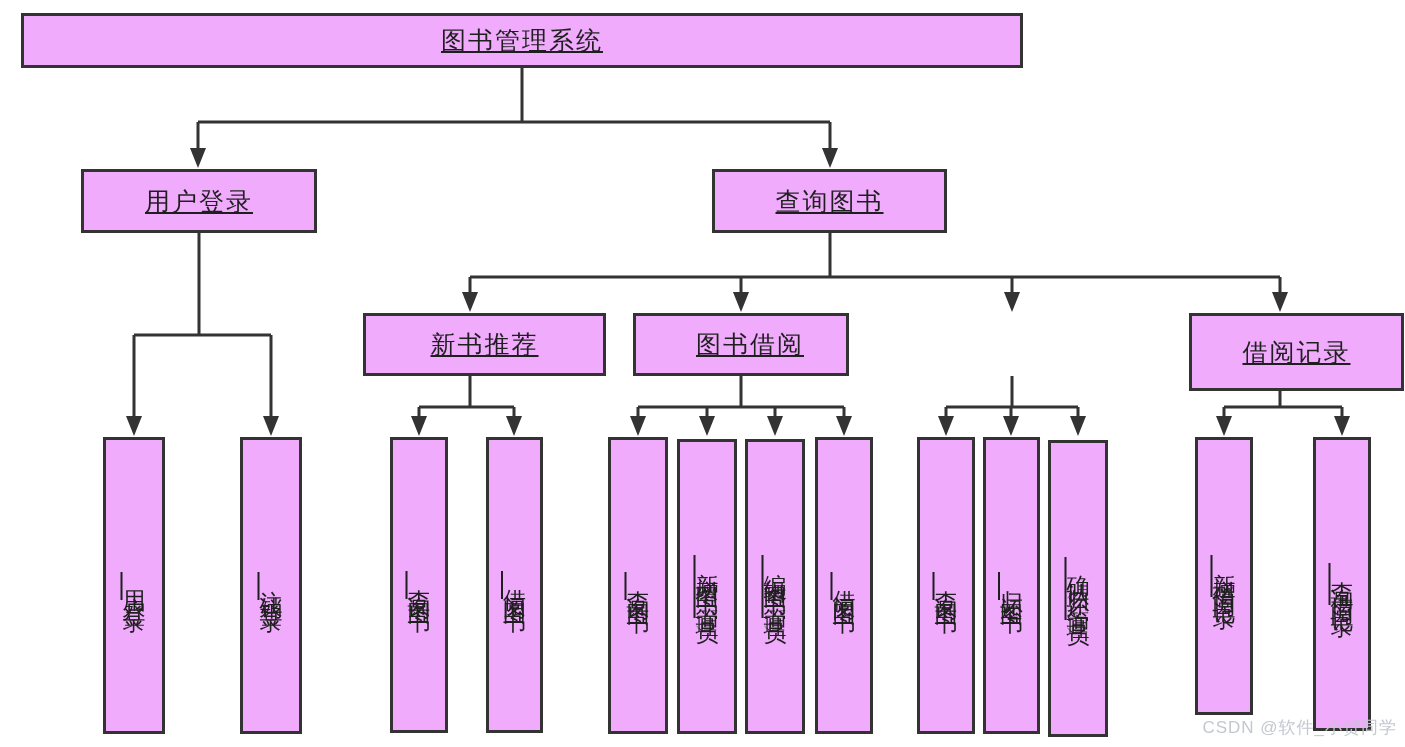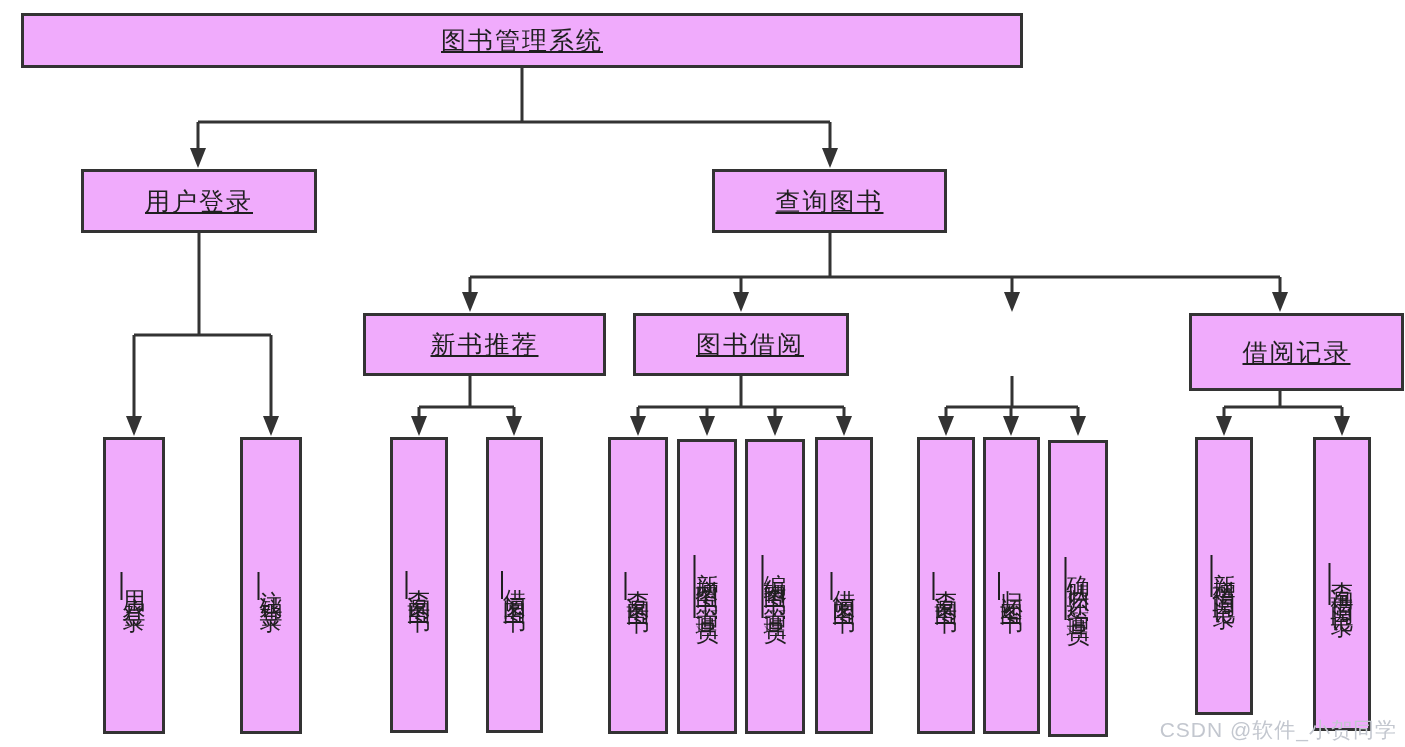--- a/index.html
+++ b/index.html
@@ -40,21 +40,21 @@
   .node.v .label {
     writing-mode: vertical-rl;
     text-orientation: mixed;
     letter-spacing: 7px;
     line-height: 1;
   }
   .watermark {
     position: absolute;
     right: 8px;
     top: 716px;
-    font-size: 21px;
+    font-size: 17px;
     color: var(--wm);
     letter-spacing: 1px;
     white-space: nowrap;
     z-index: 5;
   }
   
   #n-root            { left: 21px;   top: 13px;  width: 1002px; height: 55px; }
   #n-user-login      { left: 81px;   top: 169px; width: 236px;  height: 64px; }
   #n-book-mgmt       { left: 712px;  top: 169px; width: 235px;  height: 64px; }
   #n-new-book-rec    { left: 363px;  top: 313px; width: 243px;  height: 63px; align-items: center; }

